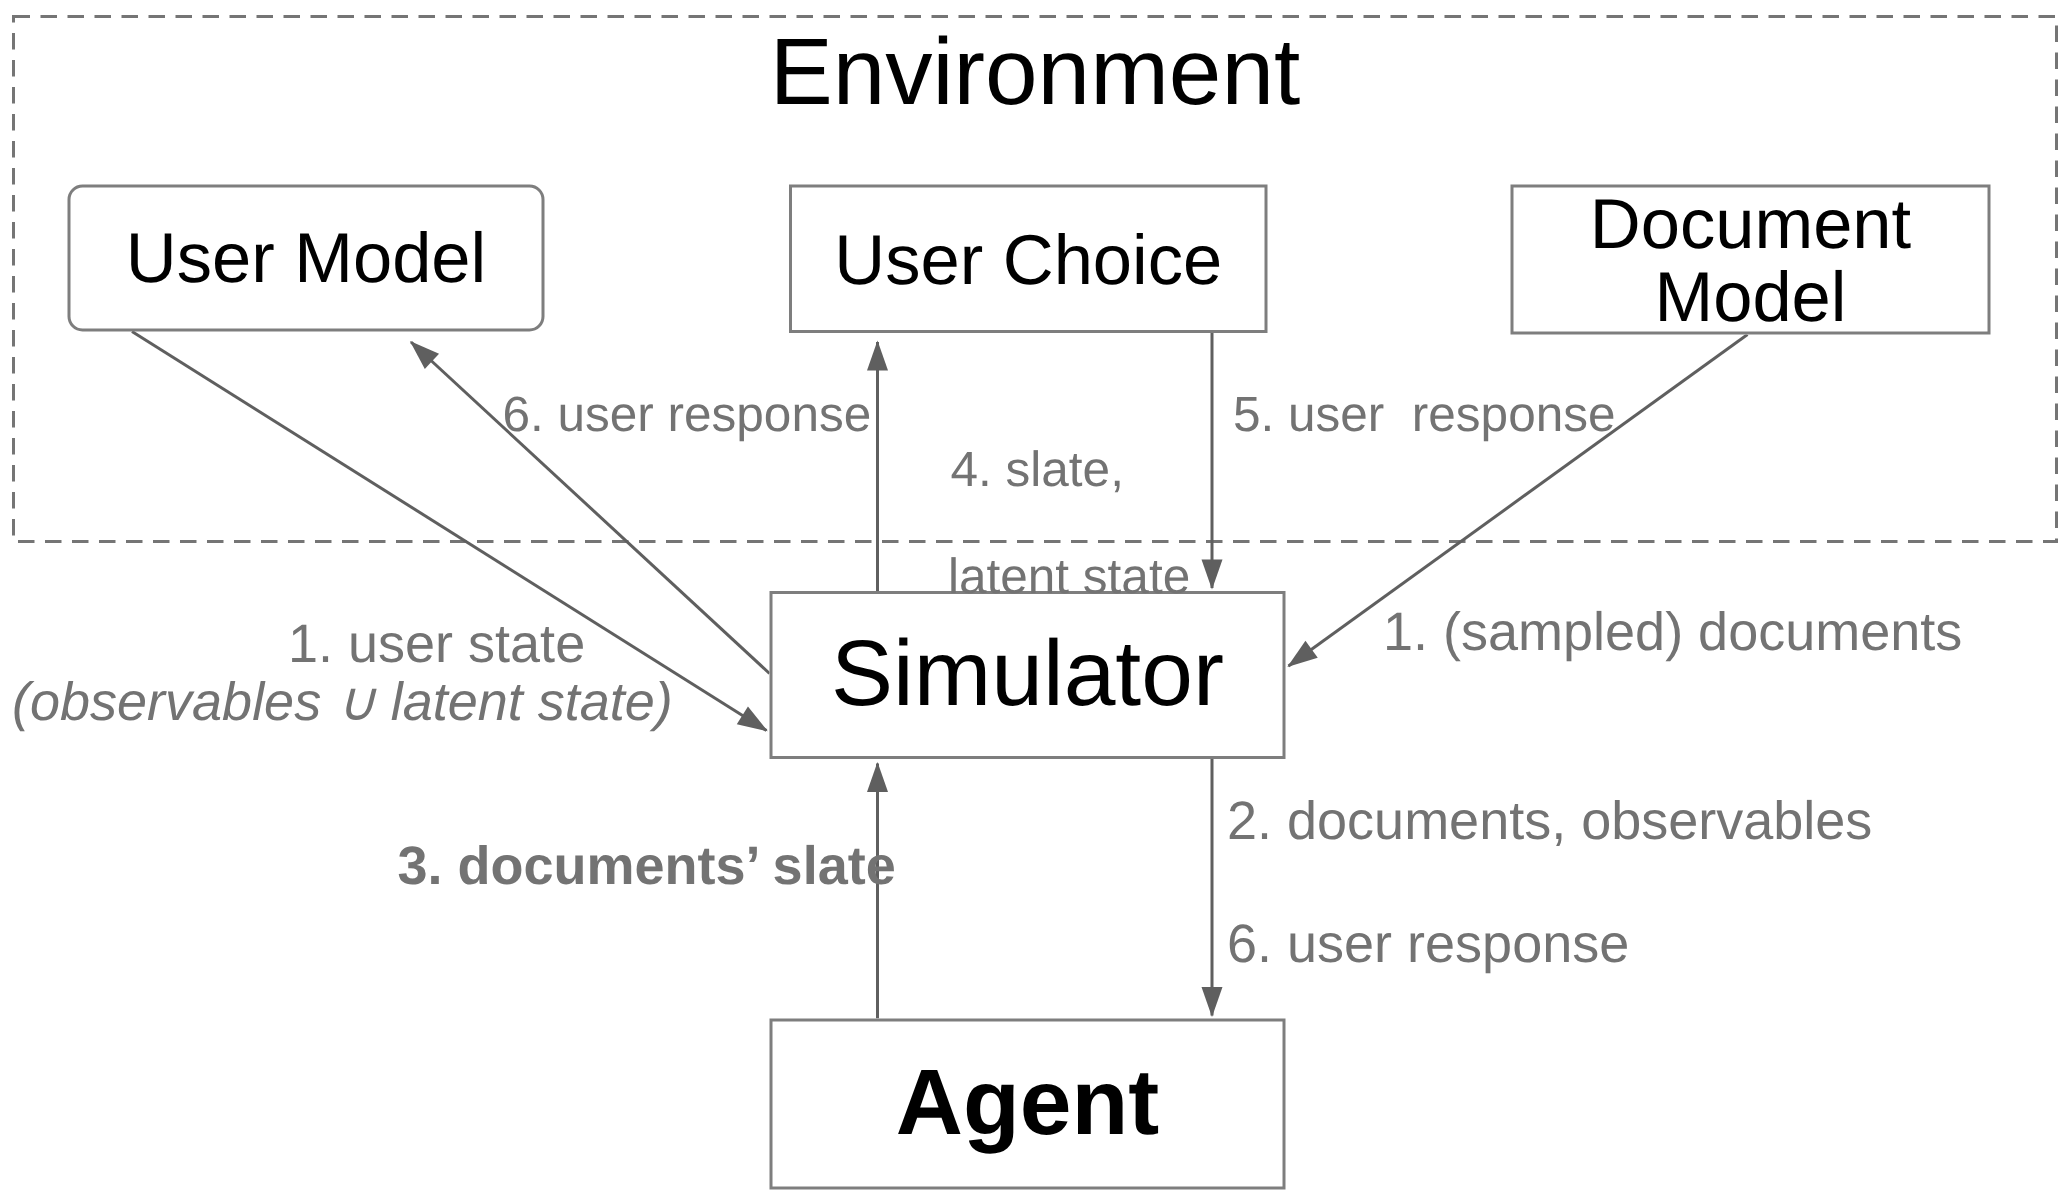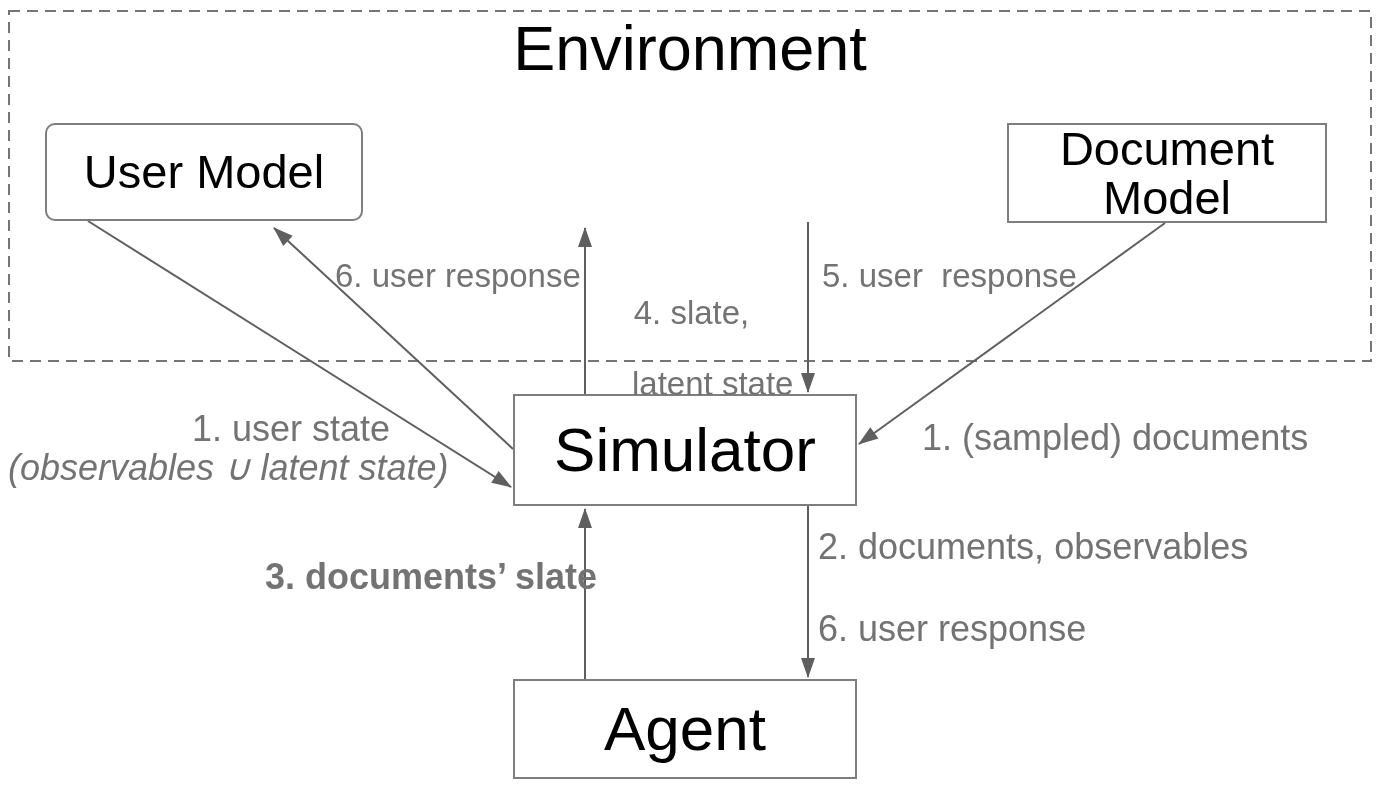--- a/index.html
+++ b/index.html
@@ -75,47 +75,50 @@
     <line x1="585" y1="679" x2="585" y2="509" stroke="#5f5f5f" stroke-width="2" marker-end="url(#ah)"></line>
     <line x1="808" y1="506" x2="808" y2="677" stroke="#5f5f5f" stroke-width="2" marker-end="url(#ah)"></line>
   </svg>
 
   <div class="env-title">Environment</div>
 
   <div class="node node-sm" style="left:45px;  top:123px; width:318px; height:98px;border-radius:10px;">
     <span>User Model</span>
   </div>
 
+  <div class="node node-sm" style="left:526px; top:123px; width:319px; height:99px;">
+    <span>User Choice</span>
+  </div>
 
   <div class="node node-sm" style="left:1007px; top:123px; width:320px; height:100px; padding:0 30px;">
     <span>Document Model</span>
   </div>
 
   <div class="node node-lg" style="left:513px; top:394px; width:344px; height:112px;justify-content:center;">
     <span>Simulator</span>
   </div>
 
-  <div class="node node-lg" style="left:513px; top:679px; width:344px; height:100px;">
+  <div class="node node-lg" style="left:513px; top:679px; width:344px; height:114px;font-weight:bold;">
     <span>Agent</span>
   </div>
 
   <div class="edge-label lbl-upper" style="left:335px; top:258px;">6. user response</div>
 
   <div class="edge-label lbl-upper" style="left:597px; top:259px;">
     <span>4. slate,</span>
     <span class="lbl-line2">latent state</span>
   </div>
 
   <div class="edge-label lbl-upper" style="left:822px; top:258px;">5. user  response</div>
 
   <div class="edge-label lbl-lower" style="left:192px; top:410px;">1. user state</div>
 
   <div class="edge-label lbl-lower lbl-italic" style="left:8px; top:449px;">(observables ∪ latent state)</div>
 
-  <div class="edge-label lbl-lower" style="left:922px; top:402px;margin-top:17px;">1. (sampled) documents</div>
+  <div class="edge-label lbl-lower" style="left:922px; top:402px;">1. (sampled) documents</div>
 
   <div class="edge-label lbl-lower" style="left:818px; top:528px;">2. documents, observables</div>
 
   <div class="edge-label lbl-lower" style="left:818px; top:610px;">6. user response</div>
 
   <div class="edge-label lbl-lower" style="left:265px; top:558px;font-weight:bold;">3. documents’ slate</div>
 
 </div>
 
 </body></html>

